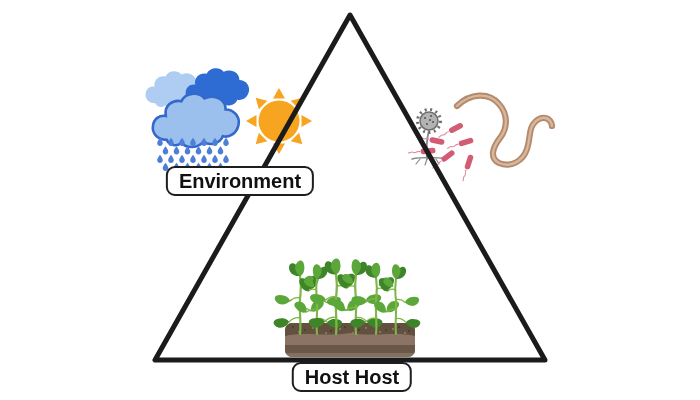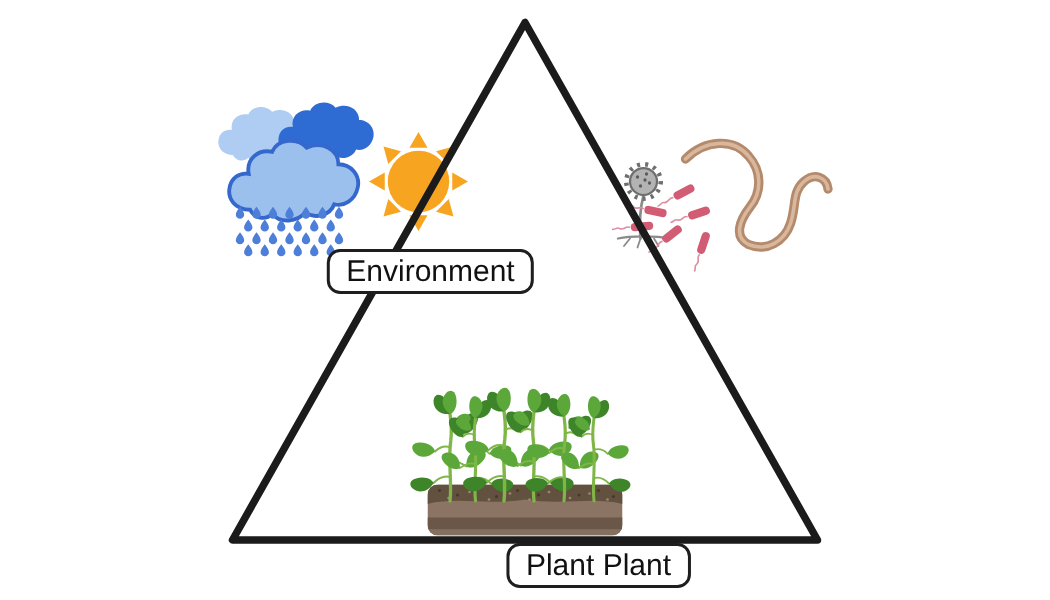--- a/index.html
+++ b/index.html
@@ -4,22 +4,22 @@
 <style>
   html,body{margin:0;padding:0;background:#fff;}
   .canvas{
     position:relative;width:700px;height:400px;background:#ffffff;overflow:hidden;
     font-family:"Liberation Sans", sans-serif;
   }
   .canvas svg{position:absolute;left:0;top:0;}
   .node-label{
     position:absolute;transform:translateX(-50%);
     background:#ffffff;border:2.5px solid #1e1e1e;border-radius:9px;
-    padding:1px 11px;font-size:20px;font-weight:400;color:#111111;
-    white-space:nowrap;line-height:24px;margin-left:47px;
+    padding:1px 11px;font-size:20px;font-weight:700;color:#111111;
+    white-space:nowrap;line-height:24px;
   }
 </style>
 </head>
 <body>
 
 <div class="canvas">
 
 <svg width="700" height="400" viewBox="0 0 700 400">
   <defs>
     <path id="cloud" d="M16,52 C5,52 0,44 1,37 C2,29 8,25 15,26 C13,15 22,8 32,10 C36,1 50,-1 57,7 C68,2 80,8 80,19 C89,19 96,27 94,36 C92,45 84,50 77,48 C74,56 63,59 56,54 C50,61 38,62 32,55 C27,60 19,58 16,52 Z"></path>
@@ -163,15 +163,15 @@
     <use href="#seedling" transform="translate(336,332) scale(1.03)"></use>
     <use href="#seedling" transform="translate(356,332) scale(-1,1.02)"></use>
     <use href="#seedling" transform="translate(376,332) scale(0.97)"></use>
     <use href="#seedling" transform="translate(396,332) scale(-0.92,0.95)"></use>
   </g>
 
   <path d="M350,15 L155,360 L545,360 Z" fill="none" stroke-width="5" stroke-linejoin="round" stroke-linecap="round" stroke="#1b1b1b"></path>
 </svg>
 
 <div class="node-label" style="left:240px;top:166px">Environment</div>
-<div class="node-label" style="left:352px;top:362px">Plant Plant</div>
+<div class="node-label" style="left:352px;top:362px">Host Host</div>
 
 </div>
 
 </body></html>

